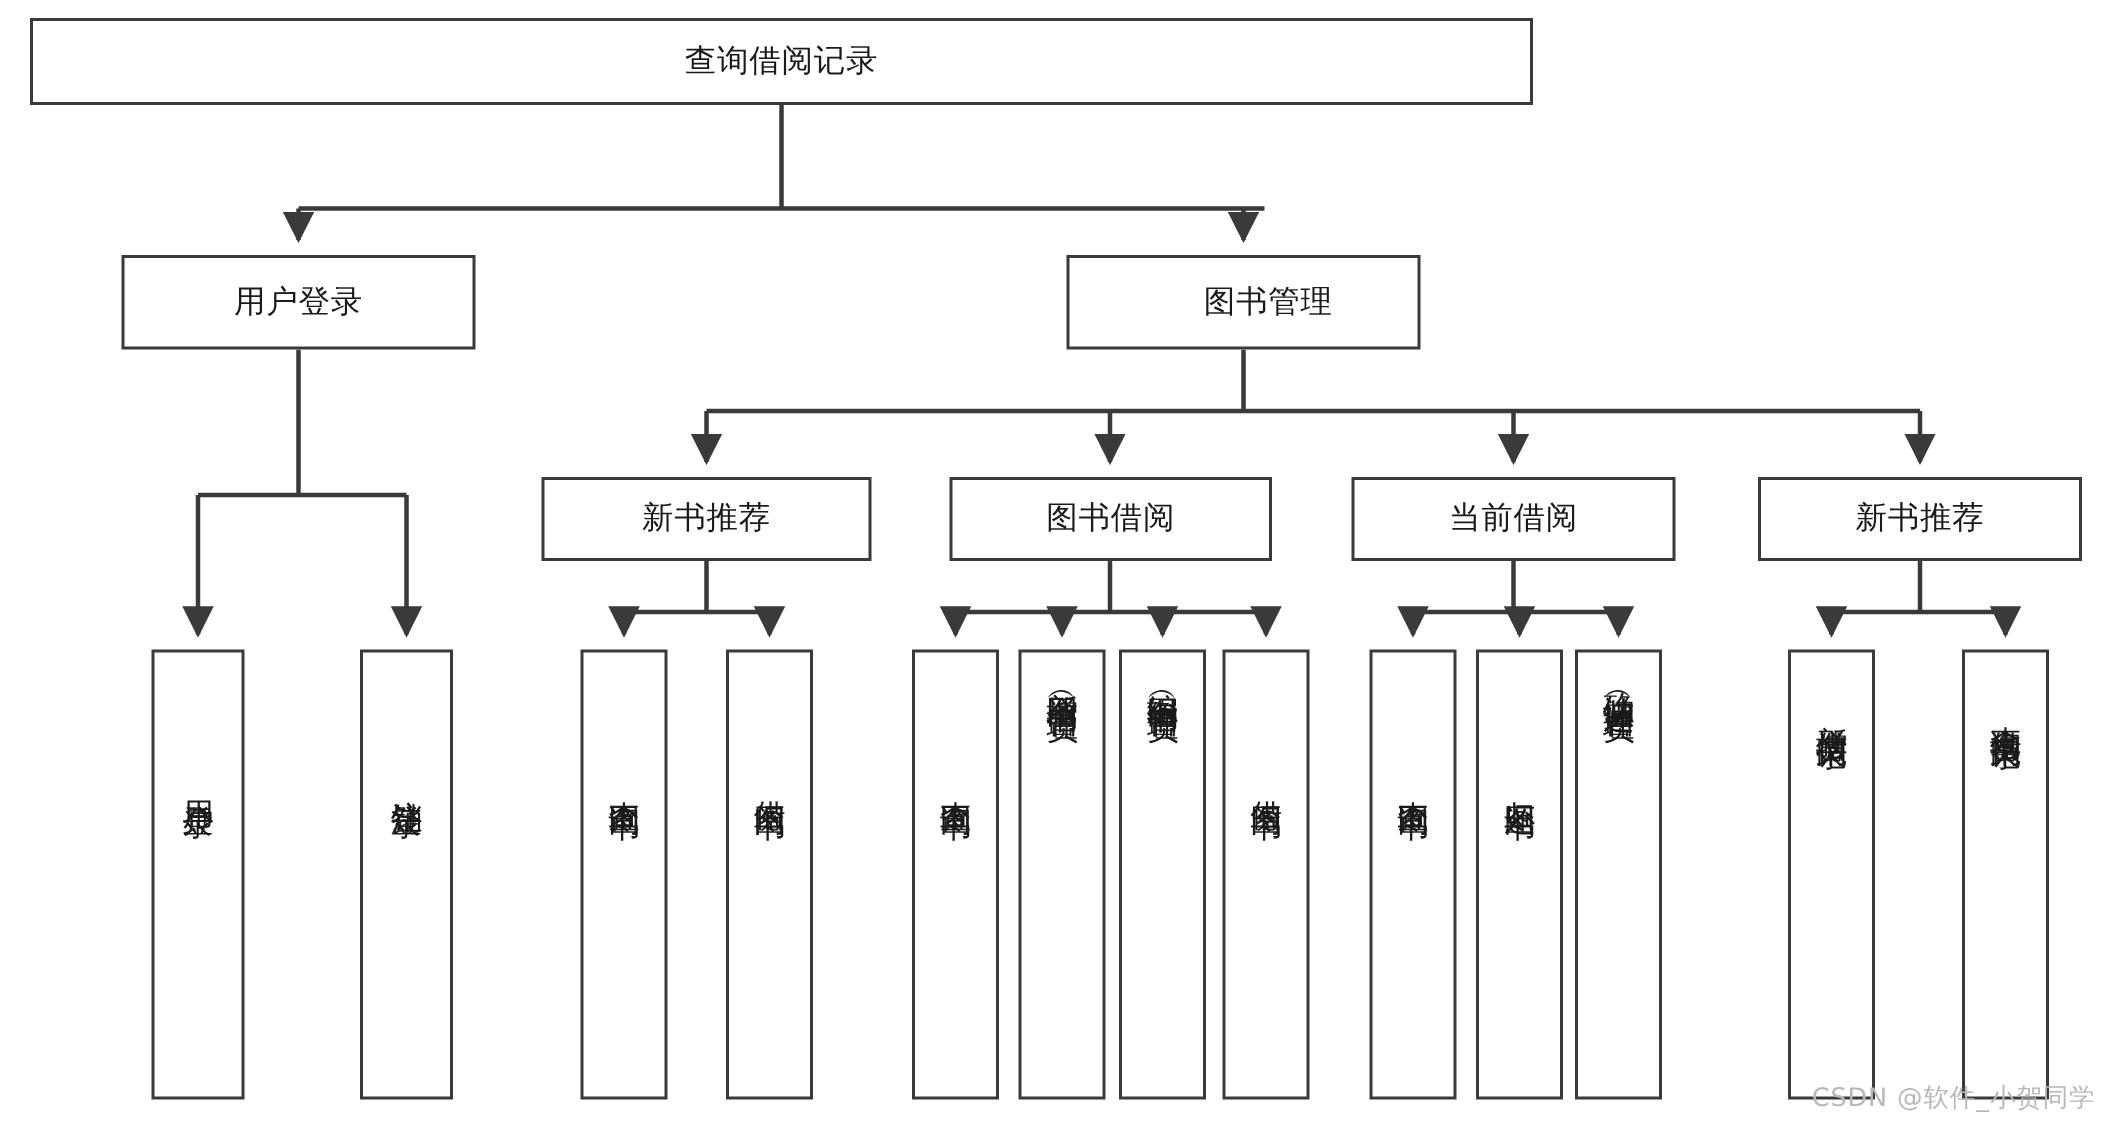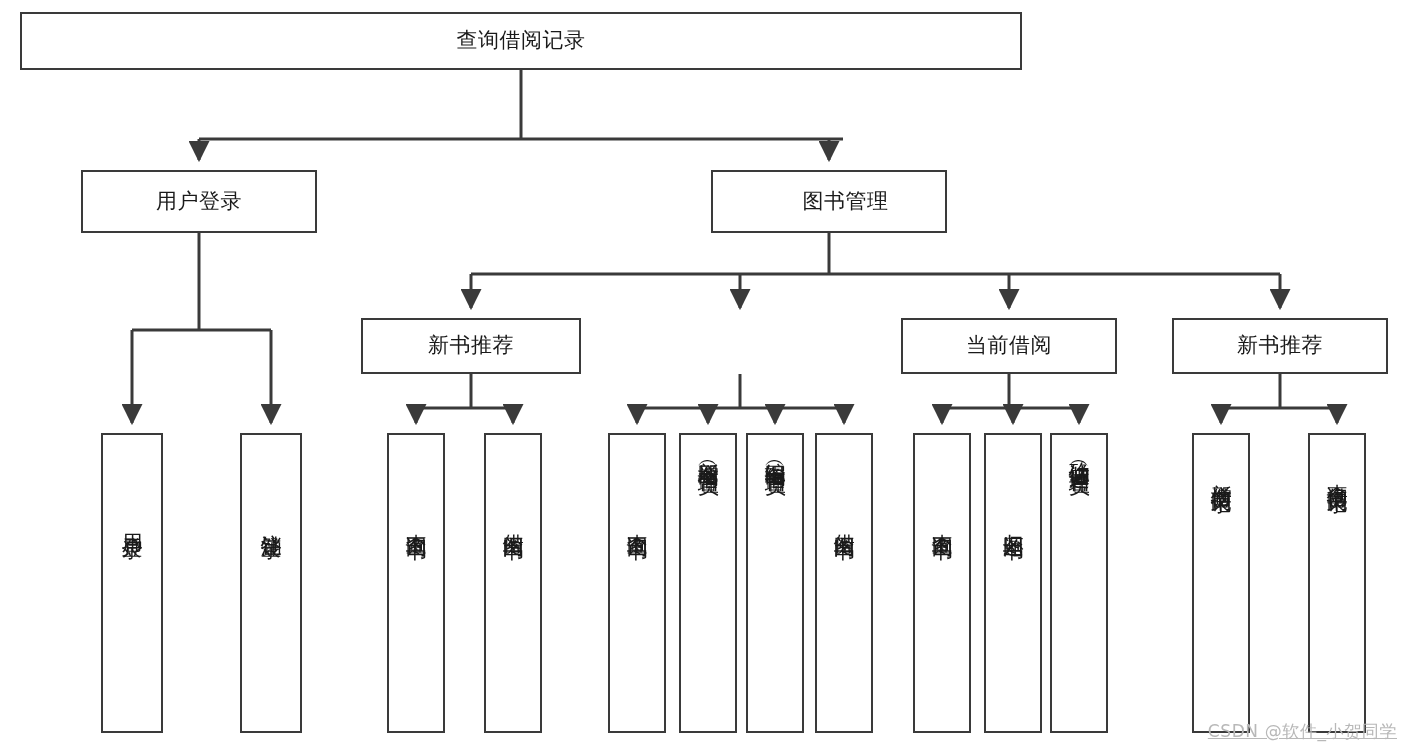--- a/index.html
+++ b/index.html
@@ -66,21 +66,20 @@
   #watermark {
     position: absolute;
     right: 8px;
     bottom: 4px;
     font-size: 17px;
     color: #b8b8b8;
     letter-spacing: 0.6px;
     white-space: nowrap;
     z-index: 3;
     font-family: "DejaVu Sans", "Liberation Sans", sans-serif;
-    text-decoration: underline;
   }
 </style>
 </head>
 <body>
 
 <div id="canvas">
 
   <svg id="wires" viewBox="0 0 1405 747" xmlns="http://www.w3.org/2000/svg">
     <defs>
       <marker id="arrow" viewBox="0 0 10 10" refX="9" refY="5" markerWidth="7" markerHeight="7" orient="auto-start-reverse">
@@ -138,20 +137,23 @@
   <div class="node" id="n-l2-0" style="left: 81px; top: 170px; width: 236px; height: 63px;">
     <span class="node-label">用户登录</span>
   </div>
   <div class="node" id="n-l2-1" style="left: 711px; top: 170px; width: 236px; height: 63px; padding-left: 33px;">
     <span class="node-label">图书管理</span>
   </div>
 
   <div class="node" id="n-l3-0" style="left: 361px; top: 318px; width: 220px; height: 56px;">
     <span class="node-label">新书推荐</span>
   </div>
+  <div class="node" id="n-l3-1" style="left: 633px; top: 318px; width: 215px; height: 56px;">
+    <span class="node-label">图书借阅</span>
+  </div>
   <div class="node" id="n-l3-2" style="left: 901px; top: 318px; width: 216px; height: 56px; text-align: center;">
     <span class="node-label">当前借阅</span>
   </div>
   <div class="node" id="n-l3-3" style="left: 1172px; top: 318px; width: 216px; height: 56px;">
     <span class="node-label">新书推荐</span>
   </div>
 
   <div class="node vertical mid" id="n-lf-0" style="left: 101px; top: 433px; width: 62px; height: 300px;">
     <span class="node-label">用户登录</span>
   </div>

